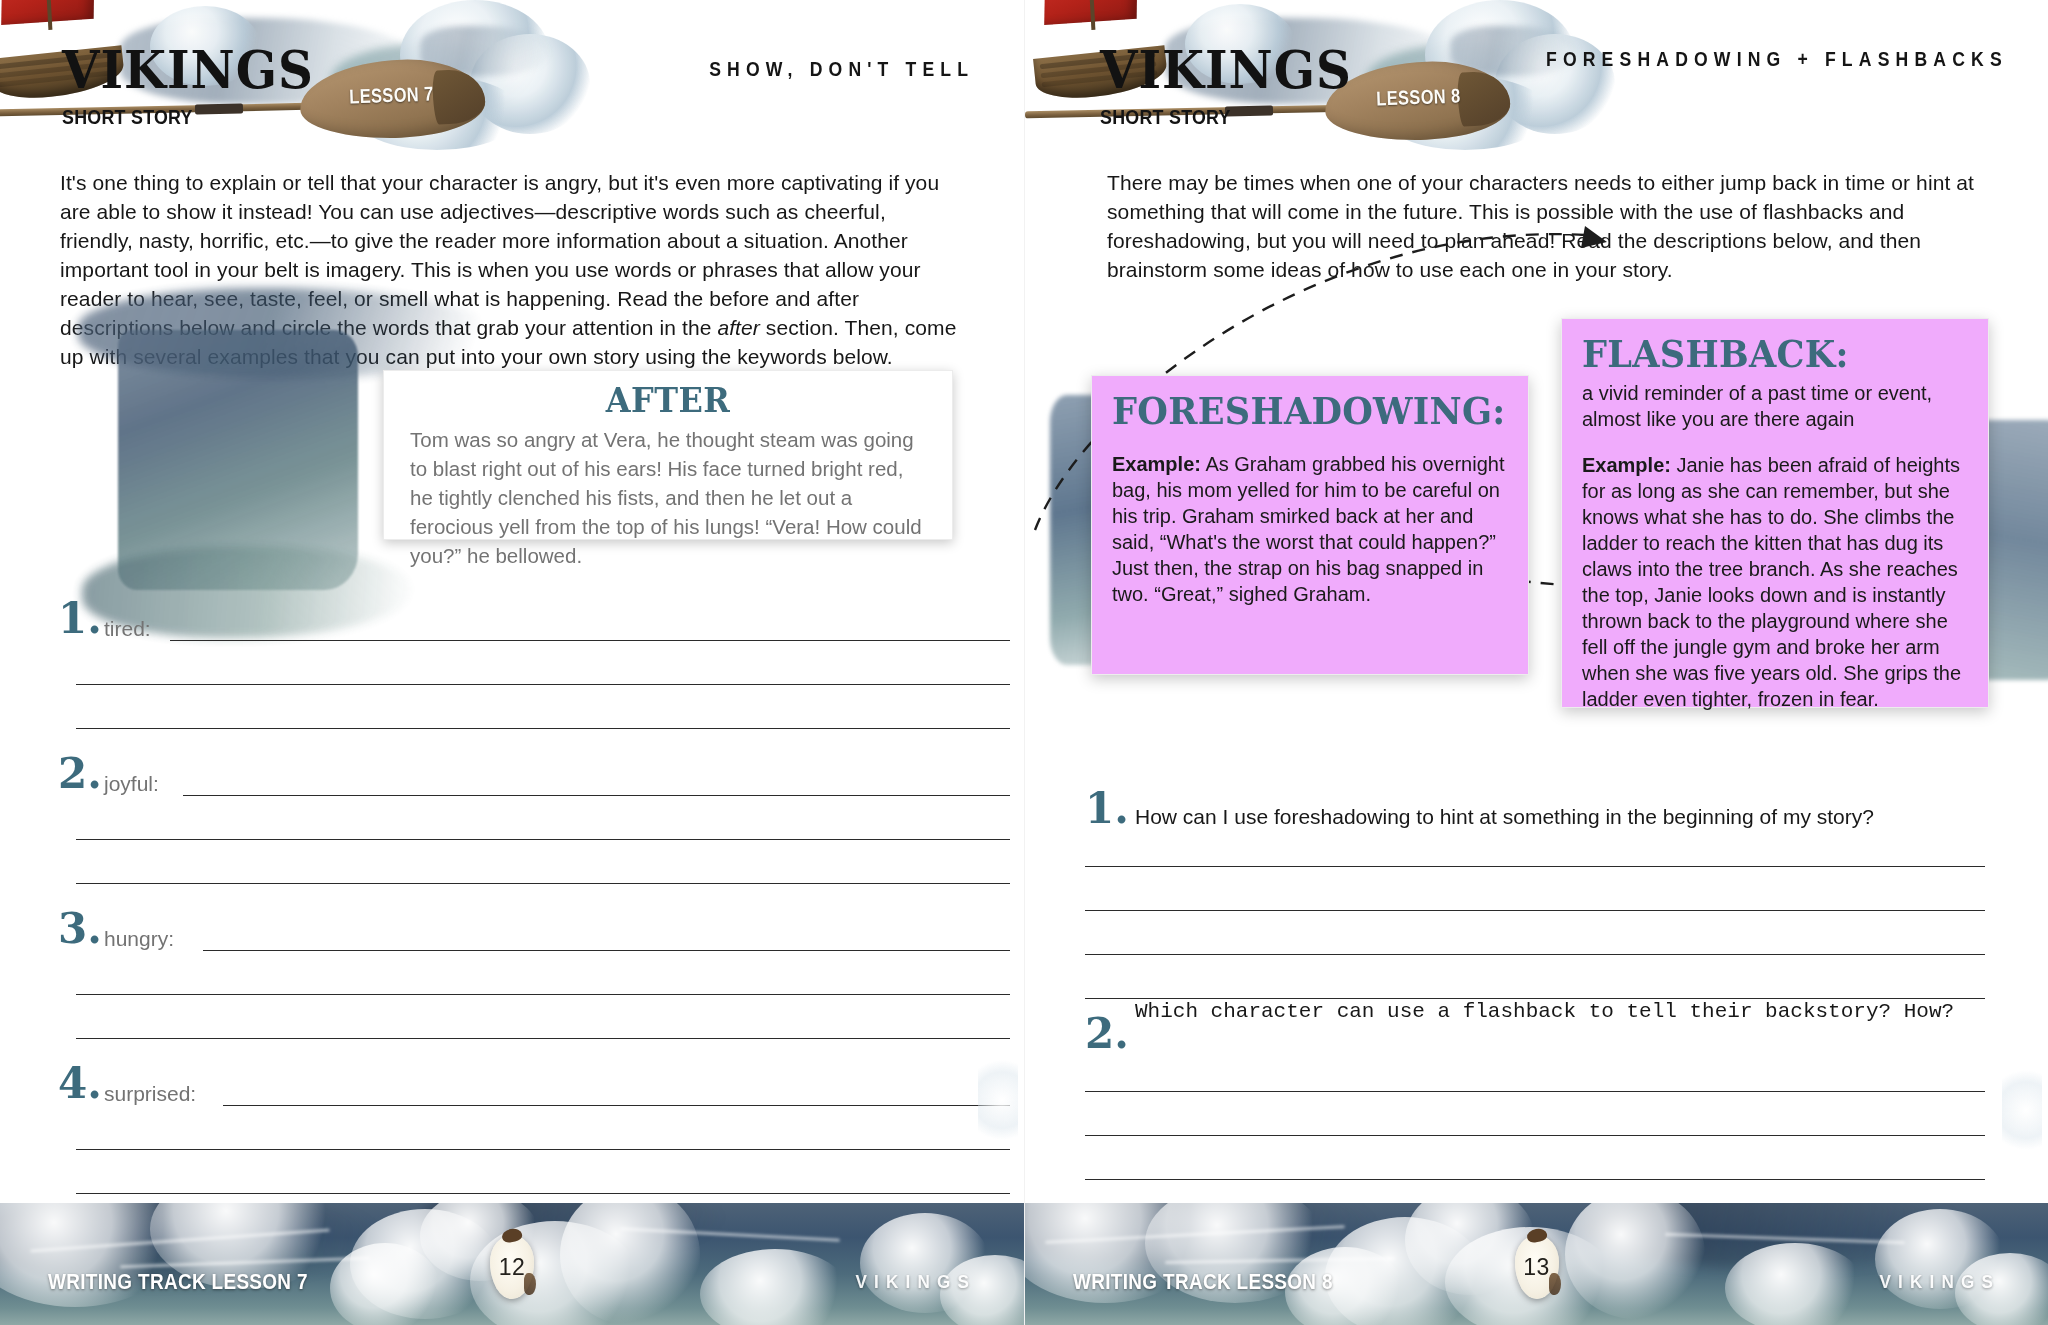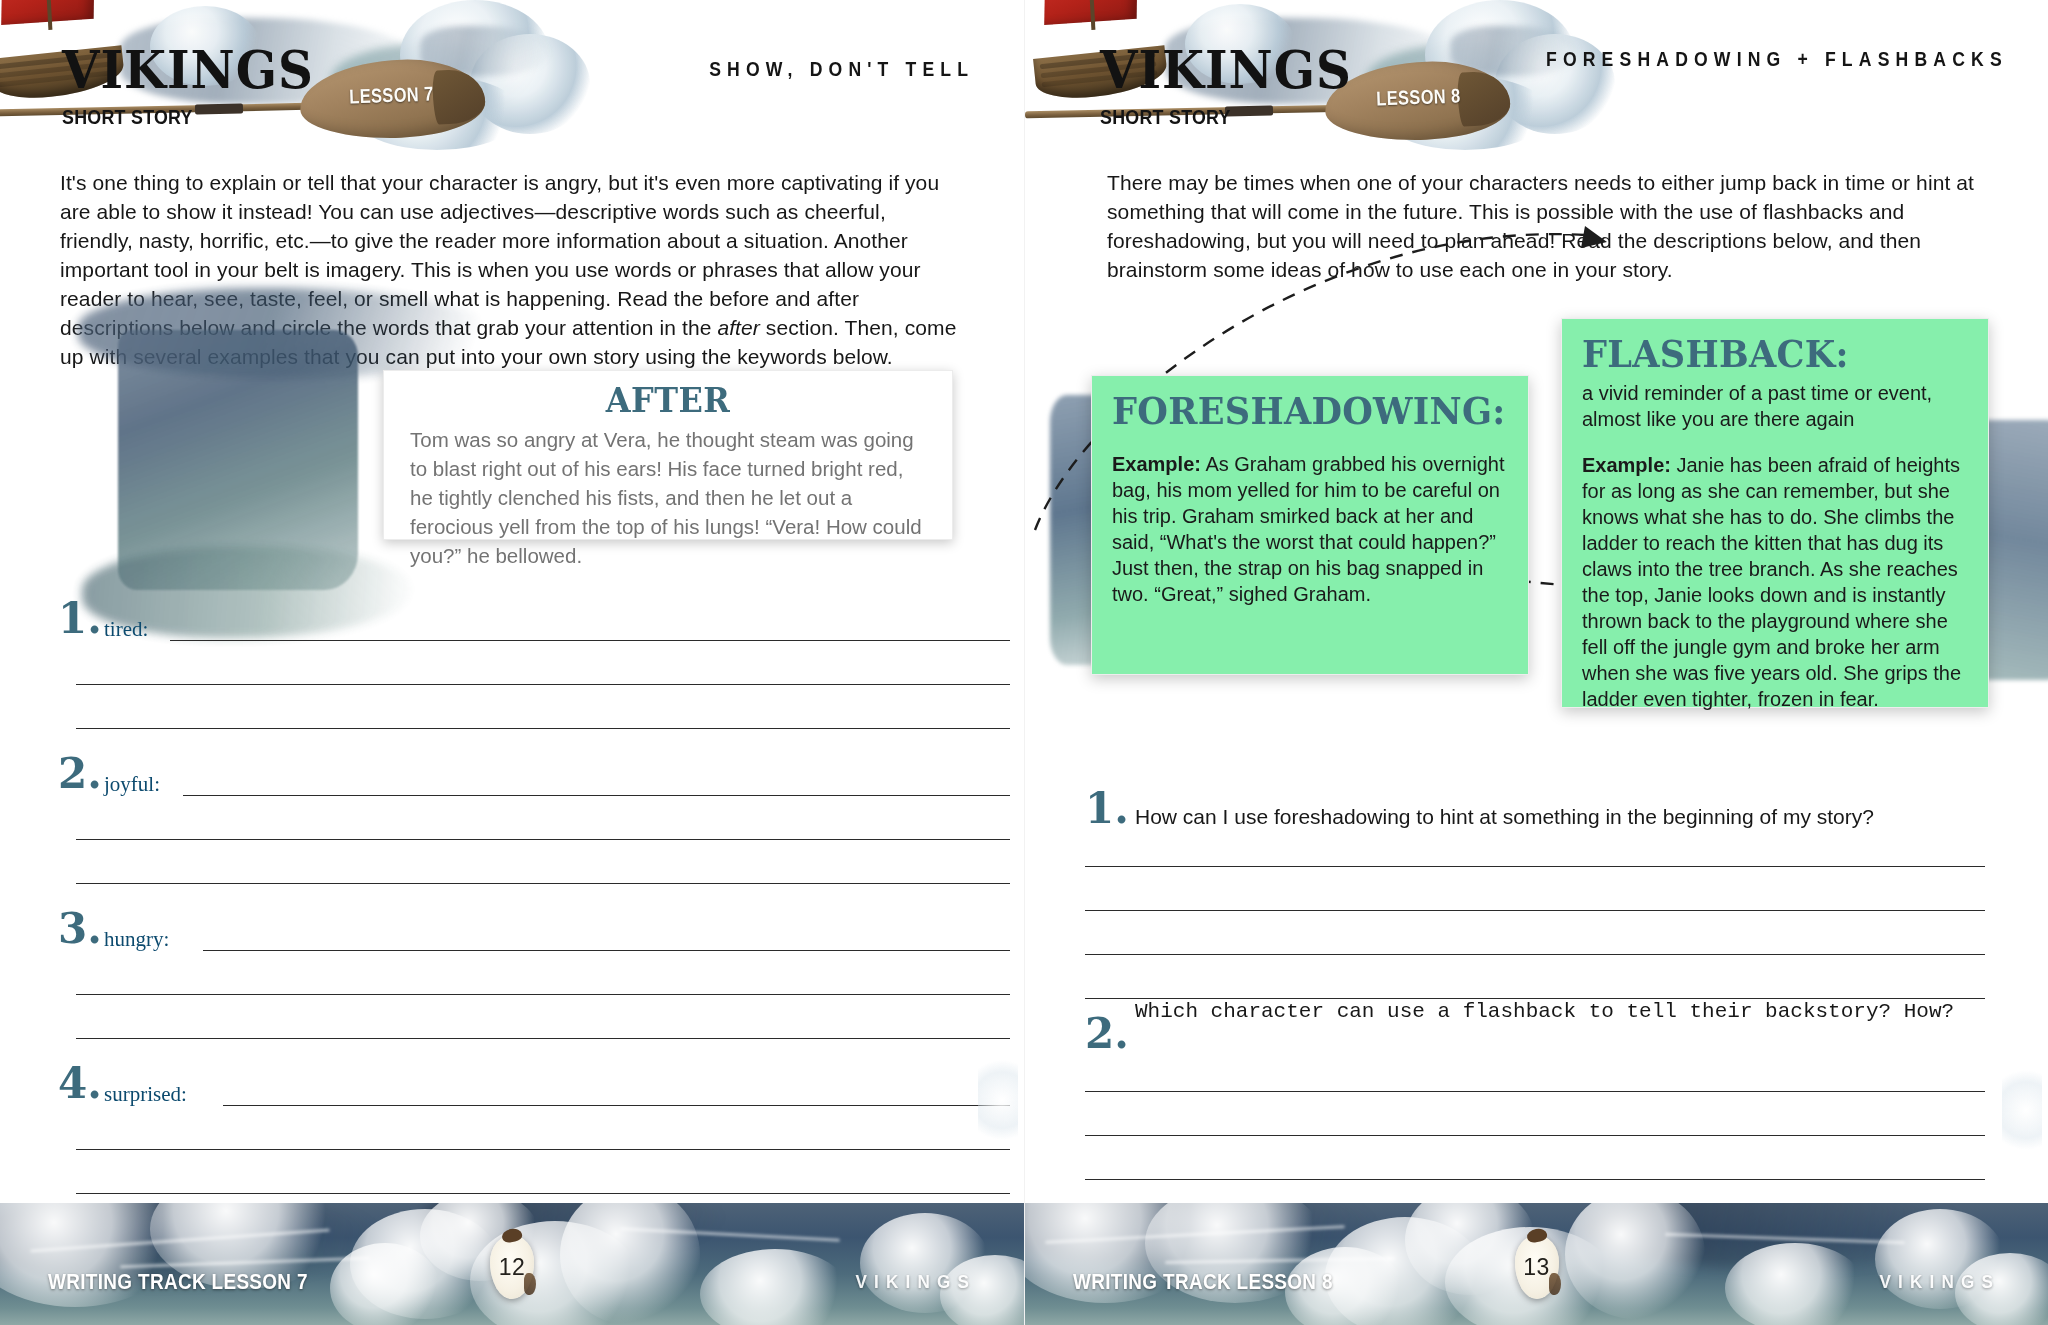--- a/index.html
+++ b/index.html
@@ -163,38 +163,38 @@
 
   
   .prompt{ position:absolute; left:58px; width:906px; }
   .prompt .num{
     position:absolute; left:0; top:-12px;
     font-family:"DejaVu Serif", serif; font-size:42px; font-weight:700;
     color:#3d6b7d; line-height:1;
   }
   .prompt .kw{
     position:absolute; left:46px; top:7px;
-    font-family:Liberation Serif, serif;
-    font-size:21px; color:#0c4a6e;
+    font-family:Liberation Sans, sans-serif;
+    font-size:21px; color:#737373;
   }
   .rule{ position:absolute; height:0; border-top:1.6px solid #2b2b2b; }
 
   
   .diagram-paint{
     position:absolute; left:1045px; top:395px; width:170px; height:270px;
     background: linear-gradient(170deg, rgba(95,120,145,.7), rgba(55,85,115,.8) 40%, rgba(85,125,130,.65) 75%, rgba(150,175,175,.35));
     filter: blur(2px); border-radius: 10% 14% 12% 10%;
   }
   .diagram-paint2{
     position:absolute; left:1935px; top:420px; width:120px; height:260px;
     background: linear-gradient(190deg, rgba(90,115,140,.6), rgba(60,90,118,.72) 45%, rgba(95,135,135,.55));
     filter: blur(2px); border-radius: 14% 10% 10% 14%;
   }
   .def-card{
-    position:absolute; background:#86efac;
+    position:absolute; background:#f0abfc;
     box-shadow: 0 4px 14px rgba(0,0,0,.22);
     border:1px solid #ededed;
     padding:16px 20px 6px;
   }
   .card-fore{ left:1090px; top:375px; width:438px; height:300px; }
   .card-flash{ left:1560px; top:318px; width:428px; height:390px; }
   .def-title{
     font-family:"DejaVu Serif", serif; font-weight:700; color:#3d6b7d;
     font-size:37px; line-height:1.05; letter-spacing:.3px; transform: scaleX(.95);
     transform-origin:left center; margin-bottom:6px;

